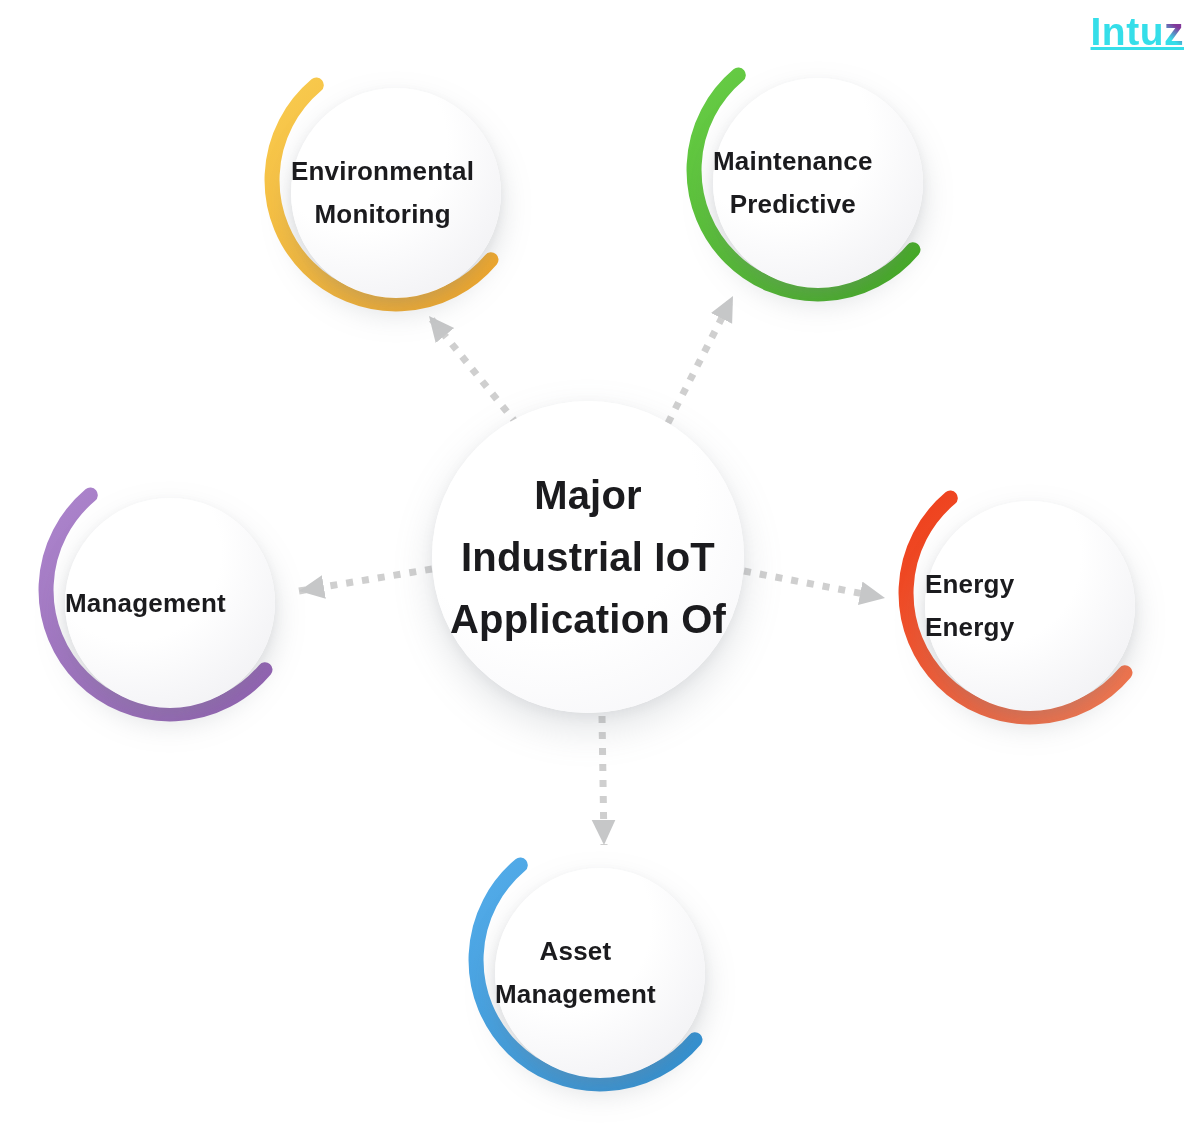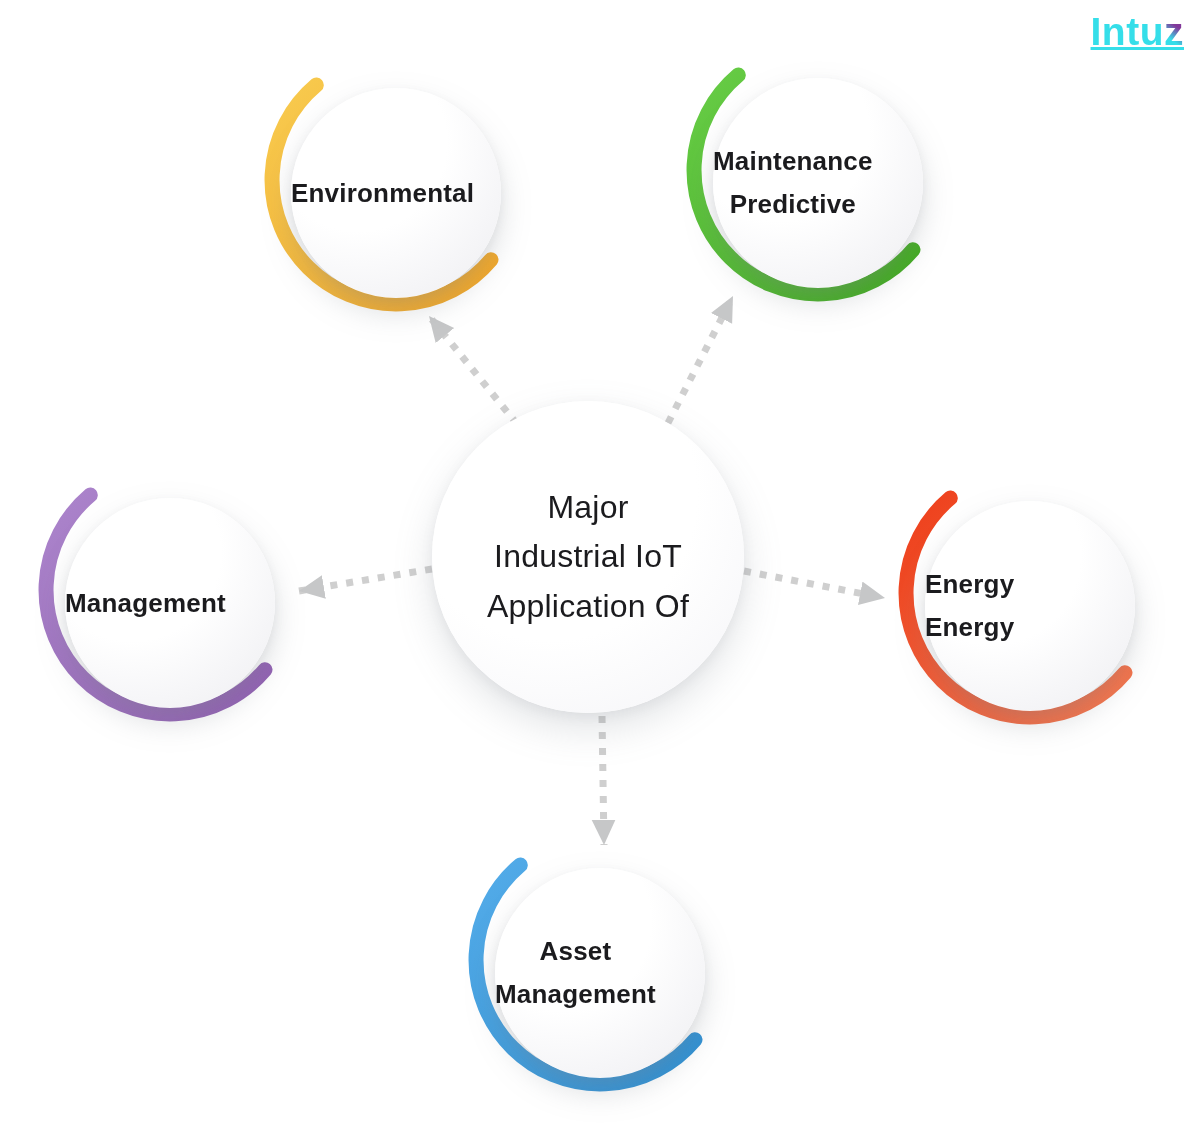--- a/index.html
+++ b/index.html
@@ -35,21 +35,21 @@
   #node-asset{left:460px;top:820px;}
 
   
   .center-node{
     position:absolute;left:432px;top:401px;width:312px;height:312px;border-radius:50%;z-index:2;
     background:radial-gradient(circle at 38% 30%,#ffffff 50%,#f8f8fa 80%,#f1f1f4 100%);
     box-shadow:0 16px 38px rgba(125,130,140,.22),0 4px 12px rgba(125,130,140,.10);
     display:flex;align-items:center;justify-content:center;text-align:center;
   }
   .center-node .title{
-    font-size:32px;line-height:1.55;font-weight:400;color:#1b1b1e;letter-spacing:.2px;
+    font-size:40px;line-height:1.55;font-weight:700;color:#1b1b1e;letter-spacing:.2px;
   }
   .center-node .title span{display:block;}
 
   
   .logo{
     position:absolute;top:12px;right:16px;z-index:3;
     font-size:39px;font-weight:700;letter-spacing:.5px;line-height:1;
     color:#35dee9;
     text-decoration:underline;
   }
@@ -93,20 +93,21 @@
         <linearGradient id="grad0" x1="0" y1="0" x2="1" y2="1">
           <stop offset="0%" stop-color="#F8CB4F"></stop>
           <stop offset="100%" stop-color="#F0A426"></stop>
         </linearGradient>
       </defs>
       <path d="M 60.3 45 A 124 124 0 1 0 235 219.7" fill="none" stroke="url(#grad0)" stroke-width="15" stroke-linecap="round"></path>
     </svg>
     <div class="disc">
       <div class="label">
         <span>Environmental</span>
+        <span>Monitoring</span>
       </div>
     </div>
   </div>
 
   <div class="node" id="node-pred">
     <svg class="arc" width="280" height="280" viewBox="0 0 280 280">
       <defs>
         <linearGradient id="grad1" x1="0" y1="0" x2="1" y2="1">
           <stop offset="0%" stop-color="#68CD47"></stop>
           <stop offset="100%" stop-color="#3FA81E"></stop>

